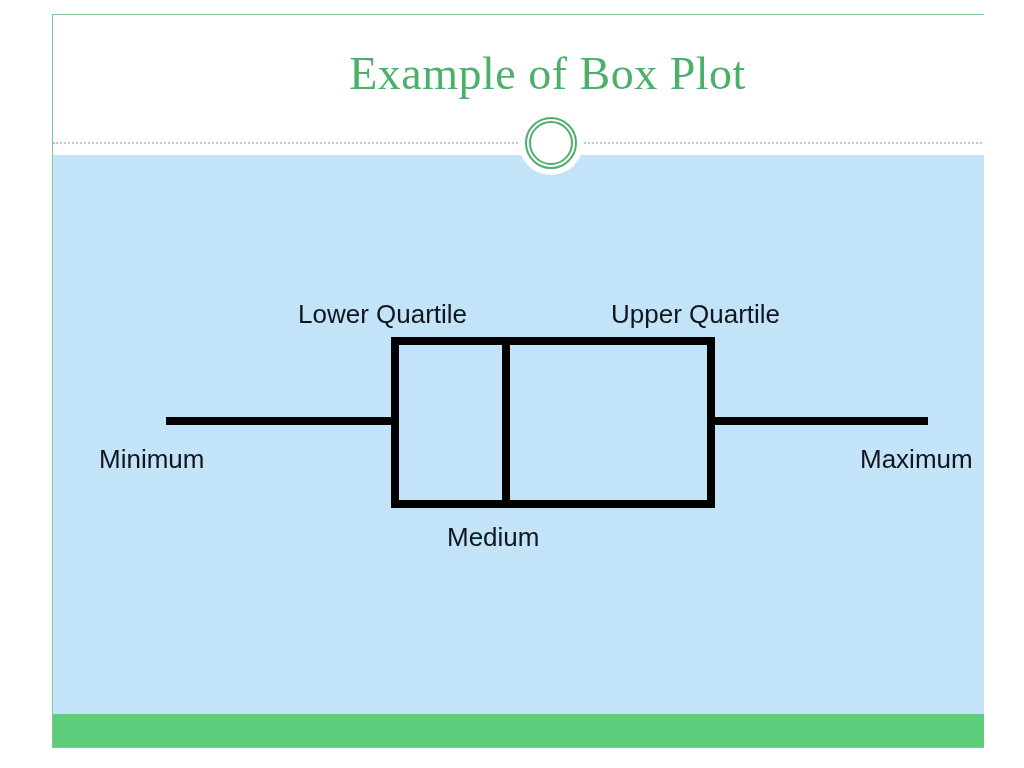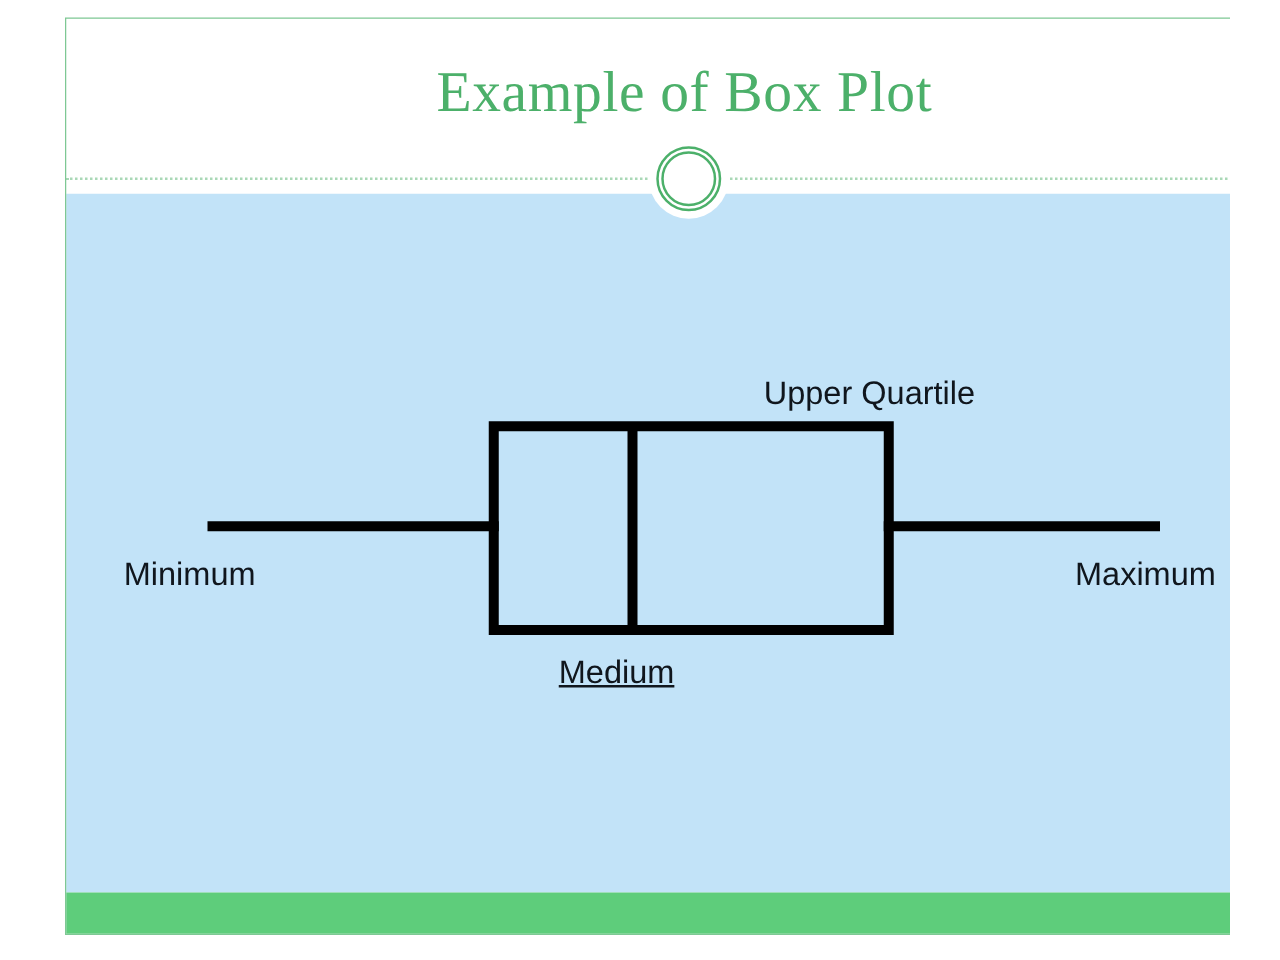--- a/index.html
+++ b/index.html
@@ -133,21 +133,21 @@
     font-family: "Liberation Sans", sans-serif;
     font-size: 26px;
     line-height: 30px;
     color: #10161d;
     white-space: nowrap;
   }
   .bp-label.lower-q  { left: 262px; top: 299px; }
   .bp-label.upper-q  { left: 575px; top: 299px; text-align: right; }
   .bp-label.minimum  { left: 63px;  top: 444px; }
   .bp-label.maximum  { left: 824px; top: 444px; }
-  .bp-label.medium   { left: 411px; top: 522px; text-decoration: underline; }
+  .bp-label.medium   { left: 411px; top: 522px; }
 </style>
 </head>
 <body>
 
 <div id="slide">
 
   <div class="title-band"></div>
 
   <div class="slide-title">Example of Box Plot</div>
 
@@ -165,20 +165,21 @@
 
     <line x1="130" y1="421" x2="363" y2="421" stroke="#000000" stroke-width="8"></line>
 
     <line x1="671" y1="421" x2="892" y2="421" stroke="#000000" stroke-width="8"></line>
 
     <rect x="359" y="341" width="316" height="163" fill="none" stroke="#000000" stroke-width="8"></rect>
 
     <line x1="470" y1="341" x2="470" y2="504" stroke="#000000" stroke-width="8"></line>
   </svg>
 
+  <div class="bp-label lower-q">Lower Quartile</div>
 
   <div class="bp-label upper-q">Upper Quartile</div>
 
   <div class="bp-label minimum">Minimum</div>
 
   <div class="bp-label maximum">Maximum</div>
 
   <div class="bp-label medium">Medium</div>
 
   <div class="footer-bar"></div>

